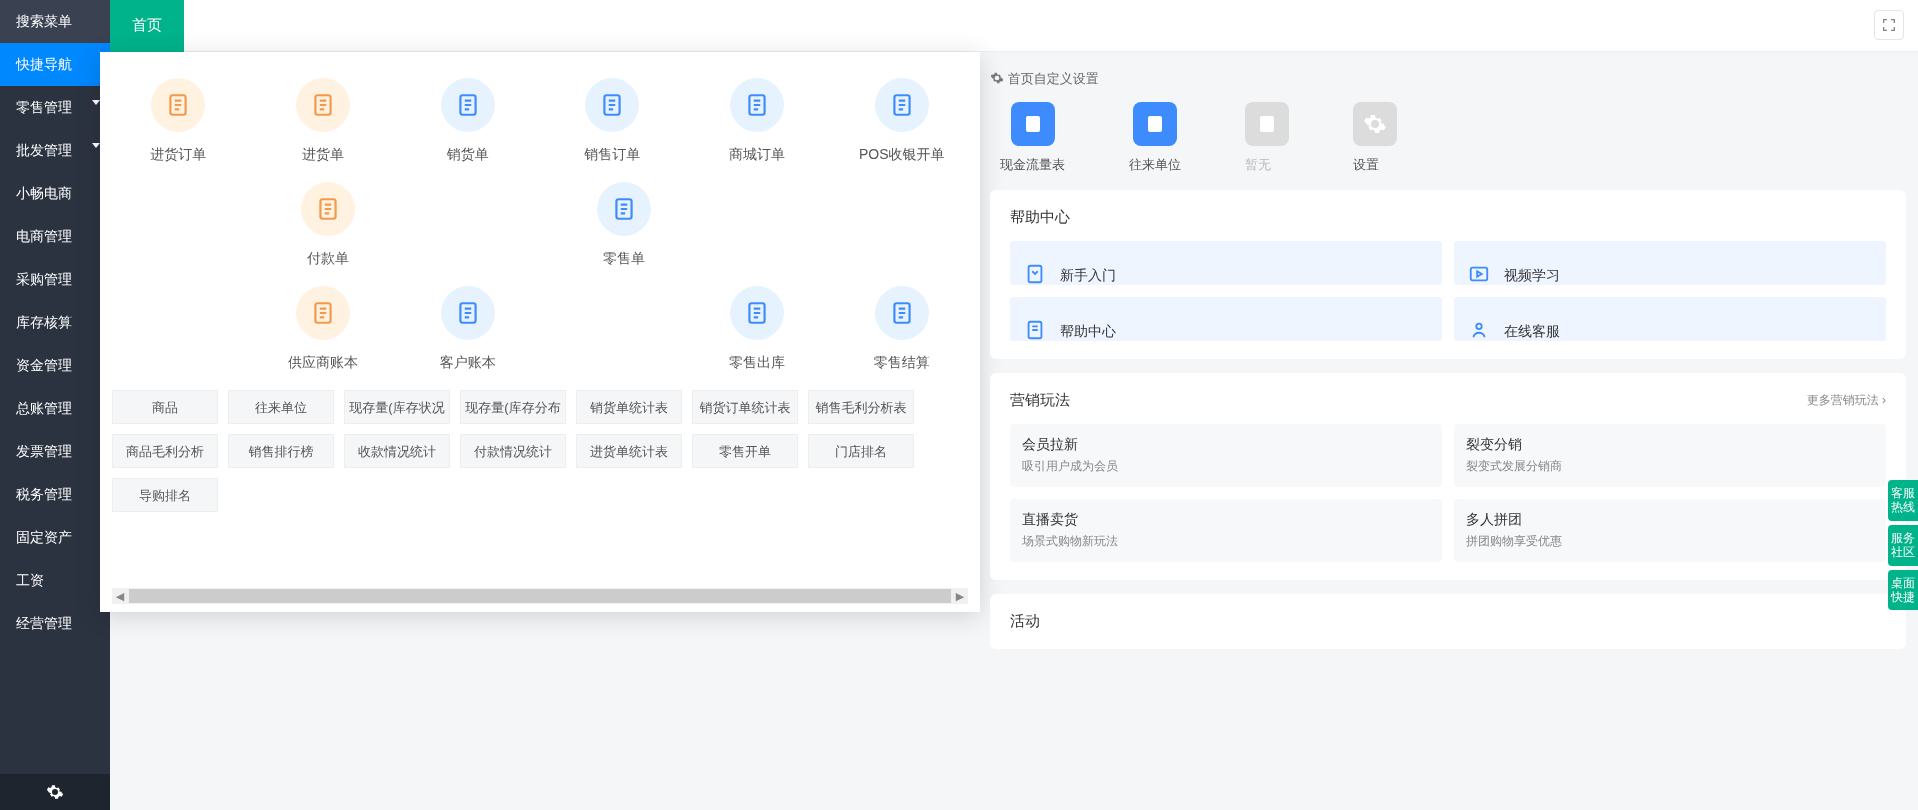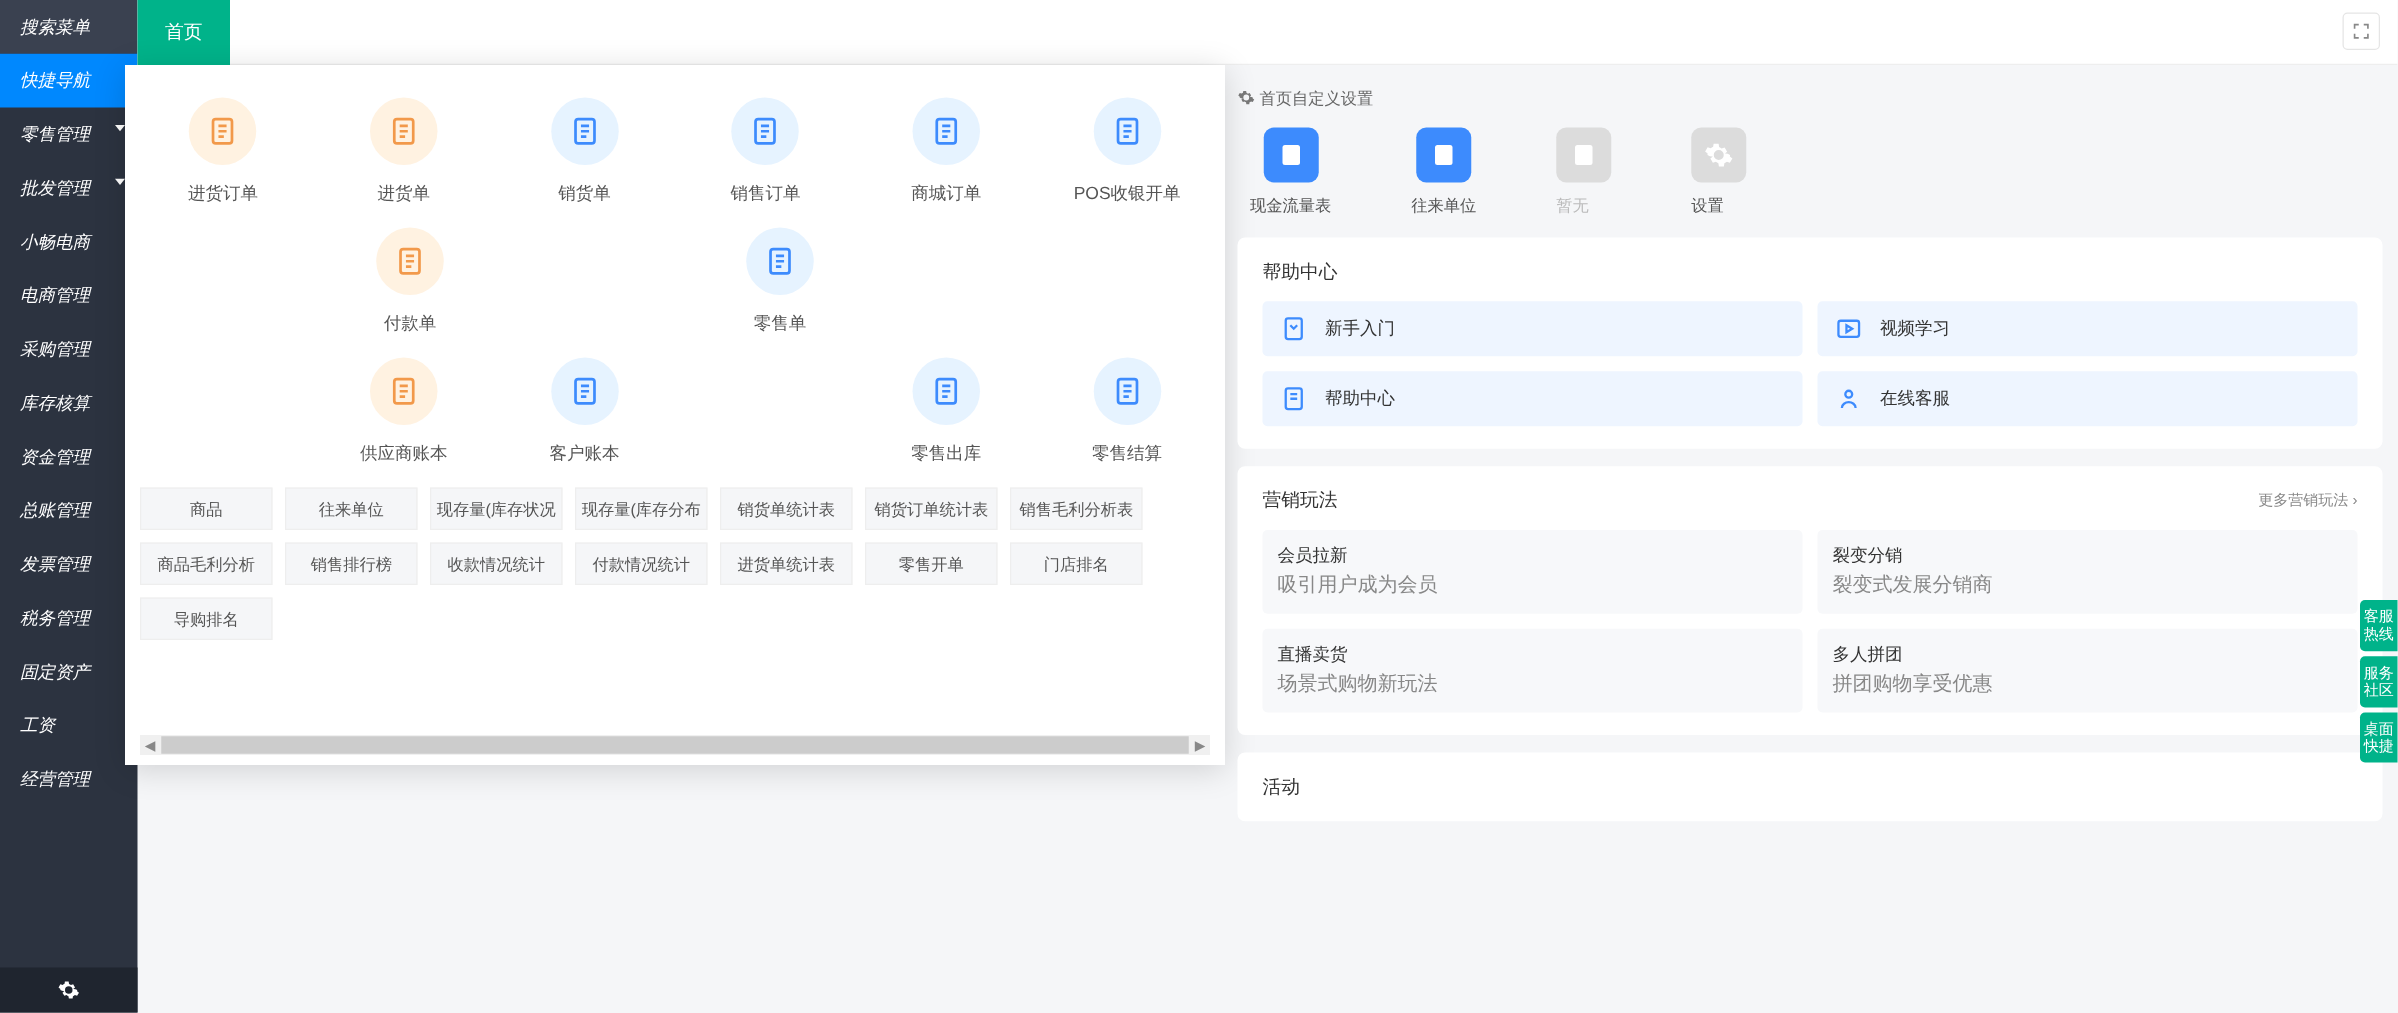--- a/index.html
+++ b/index.html
@@ -1,20 +1,20 @@
 <!DOCTYPE html>
 <html><head>
 <meta charset="utf-8">
 <style>
 * { margin: 0; padding: 0; box-sizing: border-box; font-family: "Microsoft YaHei", sans-serif; }
 body { background: #f5f6f8; width: 1918px; height: 810px; overflow: hidden; position: relative; }
 
 
 .sidebar { position: absolute; left: 0; top: 0; width: 110px; height: 810px; background: #2c3340; color: #fff; }
-.sidebar-item { height: 43px; line-height: 43px; font-size: 14px; padding-left: 16px; position: relative; cursor: pointer; font-style: italic; }
+.sidebar-item { height: 43px; line-height: 43px; font-size: 14px; padding-left: 16px; position: relative; cursor: pointer; }
 .sidebar-item.search { background: #3a4150; }
 .sidebar-item.active { background: #0088fe; }
 .sidebar-item .chev { position: absolute; right: 10px; top: 14px; width: 0; height: 0; border-left: 4px solid transparent; border-right: 4px solid transparent; border-top: 5px solid #fff; }
 .sidebar-gear { position: absolute; bottom: 0; left: 0; width: 110px; height: 36px; background: #1f252f; display: flex; align-items: center; justify-content: center; }
 .sidebar-gear svg { width: 18px; height: 18px; fill: #fff; }
 
 
 .tabs { position: absolute; left: 110px; top: 0; right: 0; height: 52px; background: #fff; border-bottom: 1px solid #eee; display: flex; align-items: center; }
 .tab { height: 52px; padding: 0 22px; display: flex; align-items: center; font-size: 15px; color: #fff; background: #00b38a; }
 .expand-btn { position: absolute; right: 14px; top: 10px; width: 30px; height: 30px; border: 1px solid #e5e5e5; border-radius: 4px; display: flex; align-items: center; justify-content: center; cursor: pointer; }
@@ -47,26 +47,26 @@
 .qi-box.blue { background: #3d8bfd; }
 .qi-box.gray { background: #dcdcdc; }
 .qi-box svg { width: 24px; height: 24px; fill: #fff; }
 .qi-label { font-size: 13px; color: #555; }
 .qi-label.muted { color: #bbb; }
 
 .card { background: #fff; border-radius: 6px; padding: 18px 20px; margin-bottom: 14px; }
 .card-title { font-size: 15px; color: #333; font-weight: 500; display: flex; justify-content: space-between; align-items: center; }
 .card-more { font-size: 12px; color: #888; }
 .help-grid { display: grid; grid-template-columns: 1fr 1fr; gap: 12px; margin-top: 14px; }
-.help-item { height: 44px; background: #eef5ff; border-radius: 4px; display: flex; align-items: center; padding: 0 14px; font-size: 14px; color: #333; cursor: pointer; gap: 14px; }
+.help-item { height: 44px; background: #eef5ff; border-radius: 4px; display: flex; align-items: flex-end; padding: 0 14px; font-size: 14px; color: #333; cursor: pointer; gap: 14px; }
 .help-item svg { width: 22px; height: 22px; fill: none; stroke: #3d8bfd; stroke-width: 2; }
 .mk-grid { display: grid; grid-template-columns: 1fr 1fr; gap: 12px; margin-top: 14px; }
 .mk-item { background: #f7f8fa; border-radius: 4px; padding: 12px; cursor: pointer; }
 .mk-item-title { font-size: 14px; color: #333; margin-bottom: 4px; font-weight: 500; }
-.mk-item-sub { font-size: 16px; color: #888; }
+.mk-item-sub { font-size: 12px; color: #888; }
 
 
 .float-tags { position: absolute; right: 0; top: 480px; width: 30px; }
 .float-tag { background: #00b38a; color: #fff; font-size: 12px; padding: 6px 3px; text-align: center; margin-bottom: 4px; border-radius: 4px 0 0 4px; cursor: pointer; line-height: 1.2; }
 </style>
 </head>
 <body>
 
 <div class="sidebar">
   <div class="sidebar-item search">搜索菜单</div>

